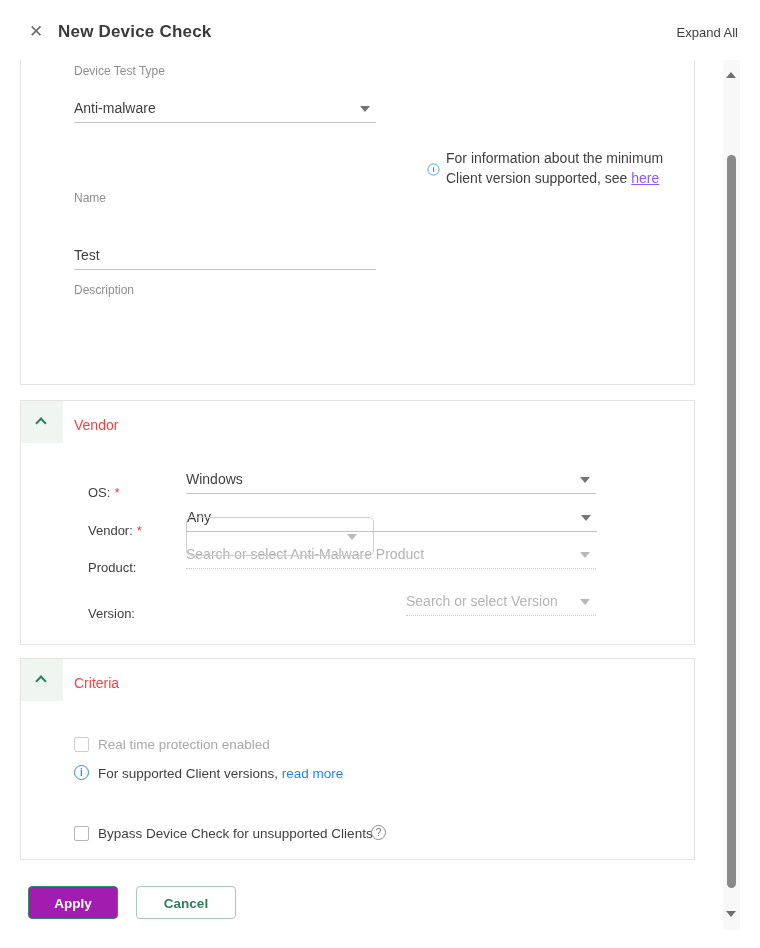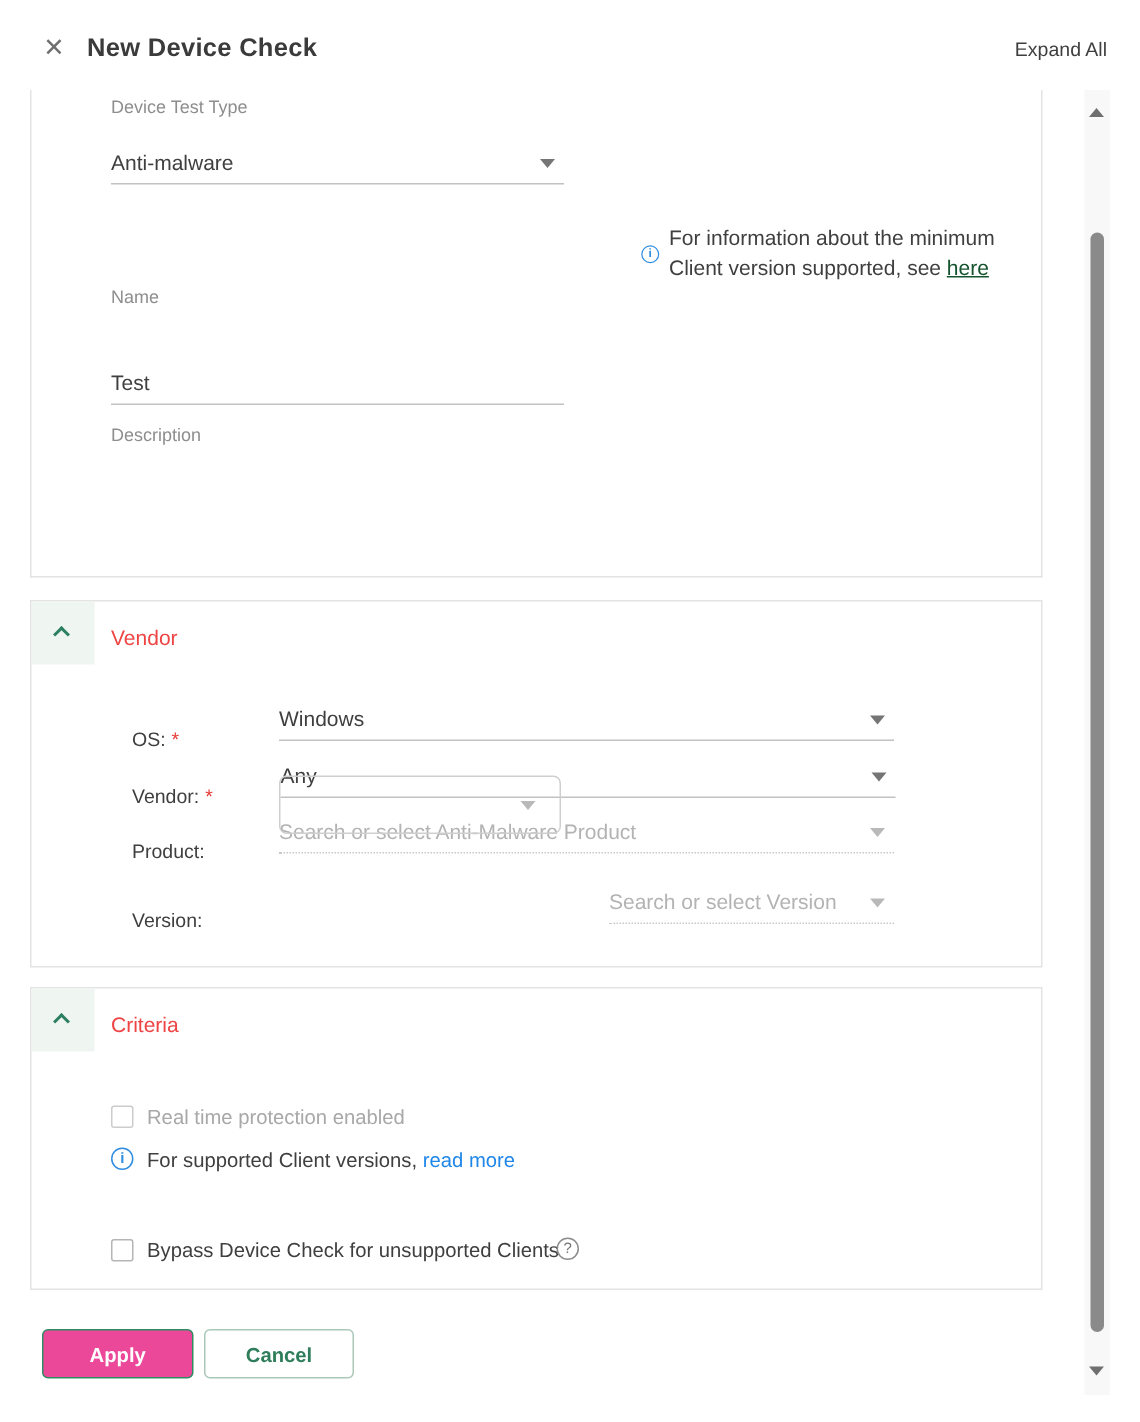--- a/index.html
+++ b/index.html
@@ -33,41 +33,41 @@
   .arrow-down { position:absolute; right:6px; bottom:10px; width:0; height:0;
     border-left:5px solid transparent; border-right:5px solid transparent; border-top:6px solid #757575; }
   .arrow-grey { border-top-color:#b9b9b9; }
   .dotted { border-bottom:1px dotted #c9c9c9; }
   .placeholder { color:#b3b3b3; }
 
   
   .info-icon { display:inline-block; width:15px; height:15px; border:1.5px solid #2f8de0; border-radius:50%; color:#2f8de0; font-size:10px; line-height:13px; text-align:center; font-weight:700; }
   .note-top { position:absolute; left:425px; top:88px; width:252px; font-size:14px; line-height:20px; color:#3f3f3f; }
   .note-top-icon { position:absolute; left:405px; top:102px; transform:scale(.8); }
-  .link-purple { color:#14532d; text-decoration:underline; cursor:pointer; }
+  .link-purple { color:#8b5cf6; text-decoration:underline; cursor:pointer; }
   .link-blue { color:#1f87e8; cursor:pointer; }
 
   
   .row-label { position:absolute; left:67px; font-size:13px; color:#3f3f3f;margin-top:12px; }
   .req { color:#e53935; margin-left:4px; font-size:13px; }
 
   
   .checkbox { position:absolute; width:15px; height:15px; border:1px solid #b5b5b5; border-radius:2px; background:#fff; cursor:pointer; }
   .checkbox.disabled { border-color:#cccccc; cursor:default; }
   .cb-label { position:absolute; font-size:13.5px; }
   .cb-label.disabled { color:#a8a8a8; }
   .q-icon { display:inline-block; width:15px; height:15px; border:1.5px solid #8d8d8d; border-radius:50%; color:#757575; font-size:10px; line-height:13px; text-align:center; }
 
   
   .version-box { position:absolute; left:165px; top:116px; width:188px; height:39px; border:1px solid #cfcfcf; border-radius:5px; cursor:pointer; }
   .version-box .arrow-down { bottom:15px; right:16px; }
 
   
   .btn { position:absolute; top:886px; height:33px; border-radius:4px; font-size:13.5px; font-weight:700; text-align:center; line-height:33px; cursor:pointer; }
-  .btn-apply { left:28px; width:101px; background:#ec4899; color:#ffffff; border:1px solid #2e8b62; }
+  .btn-apply { left:28px; width:90px; background:#a21caf; color:#ffffff; border:1px solid #2e8b62; }
   .btn-cancel { left:136px; width:100px; background:#ffffff; color:#2e7d5b; border:1px solid #a9c8b9; }
 
   
   .sb-track { position:absolute; left:723px; top:60px; width:17px; height:870px; background:#f8f8f8; }
   .sb-thumb { position:absolute; left:727px; top:155px; width:9px; height:733px; background:#8a8a8a; border-radius:5px; cursor:pointer; }
   .sb-up { position:absolute; left:726px; top:72px; width:0; height:0; border-left:5px solid transparent; border-right:5px solid transparent; border-bottom:6px solid #6f6f6f; cursor:pointer; }
   .sb-down { position:absolute; left:726px; top:911px; width:0; height:0; border-left:5px solid transparent; border-right:5px solid transparent; border-top:6px solid #6f6f6f; cursor:pointer; }
 </style>
 </head>
 <body>

